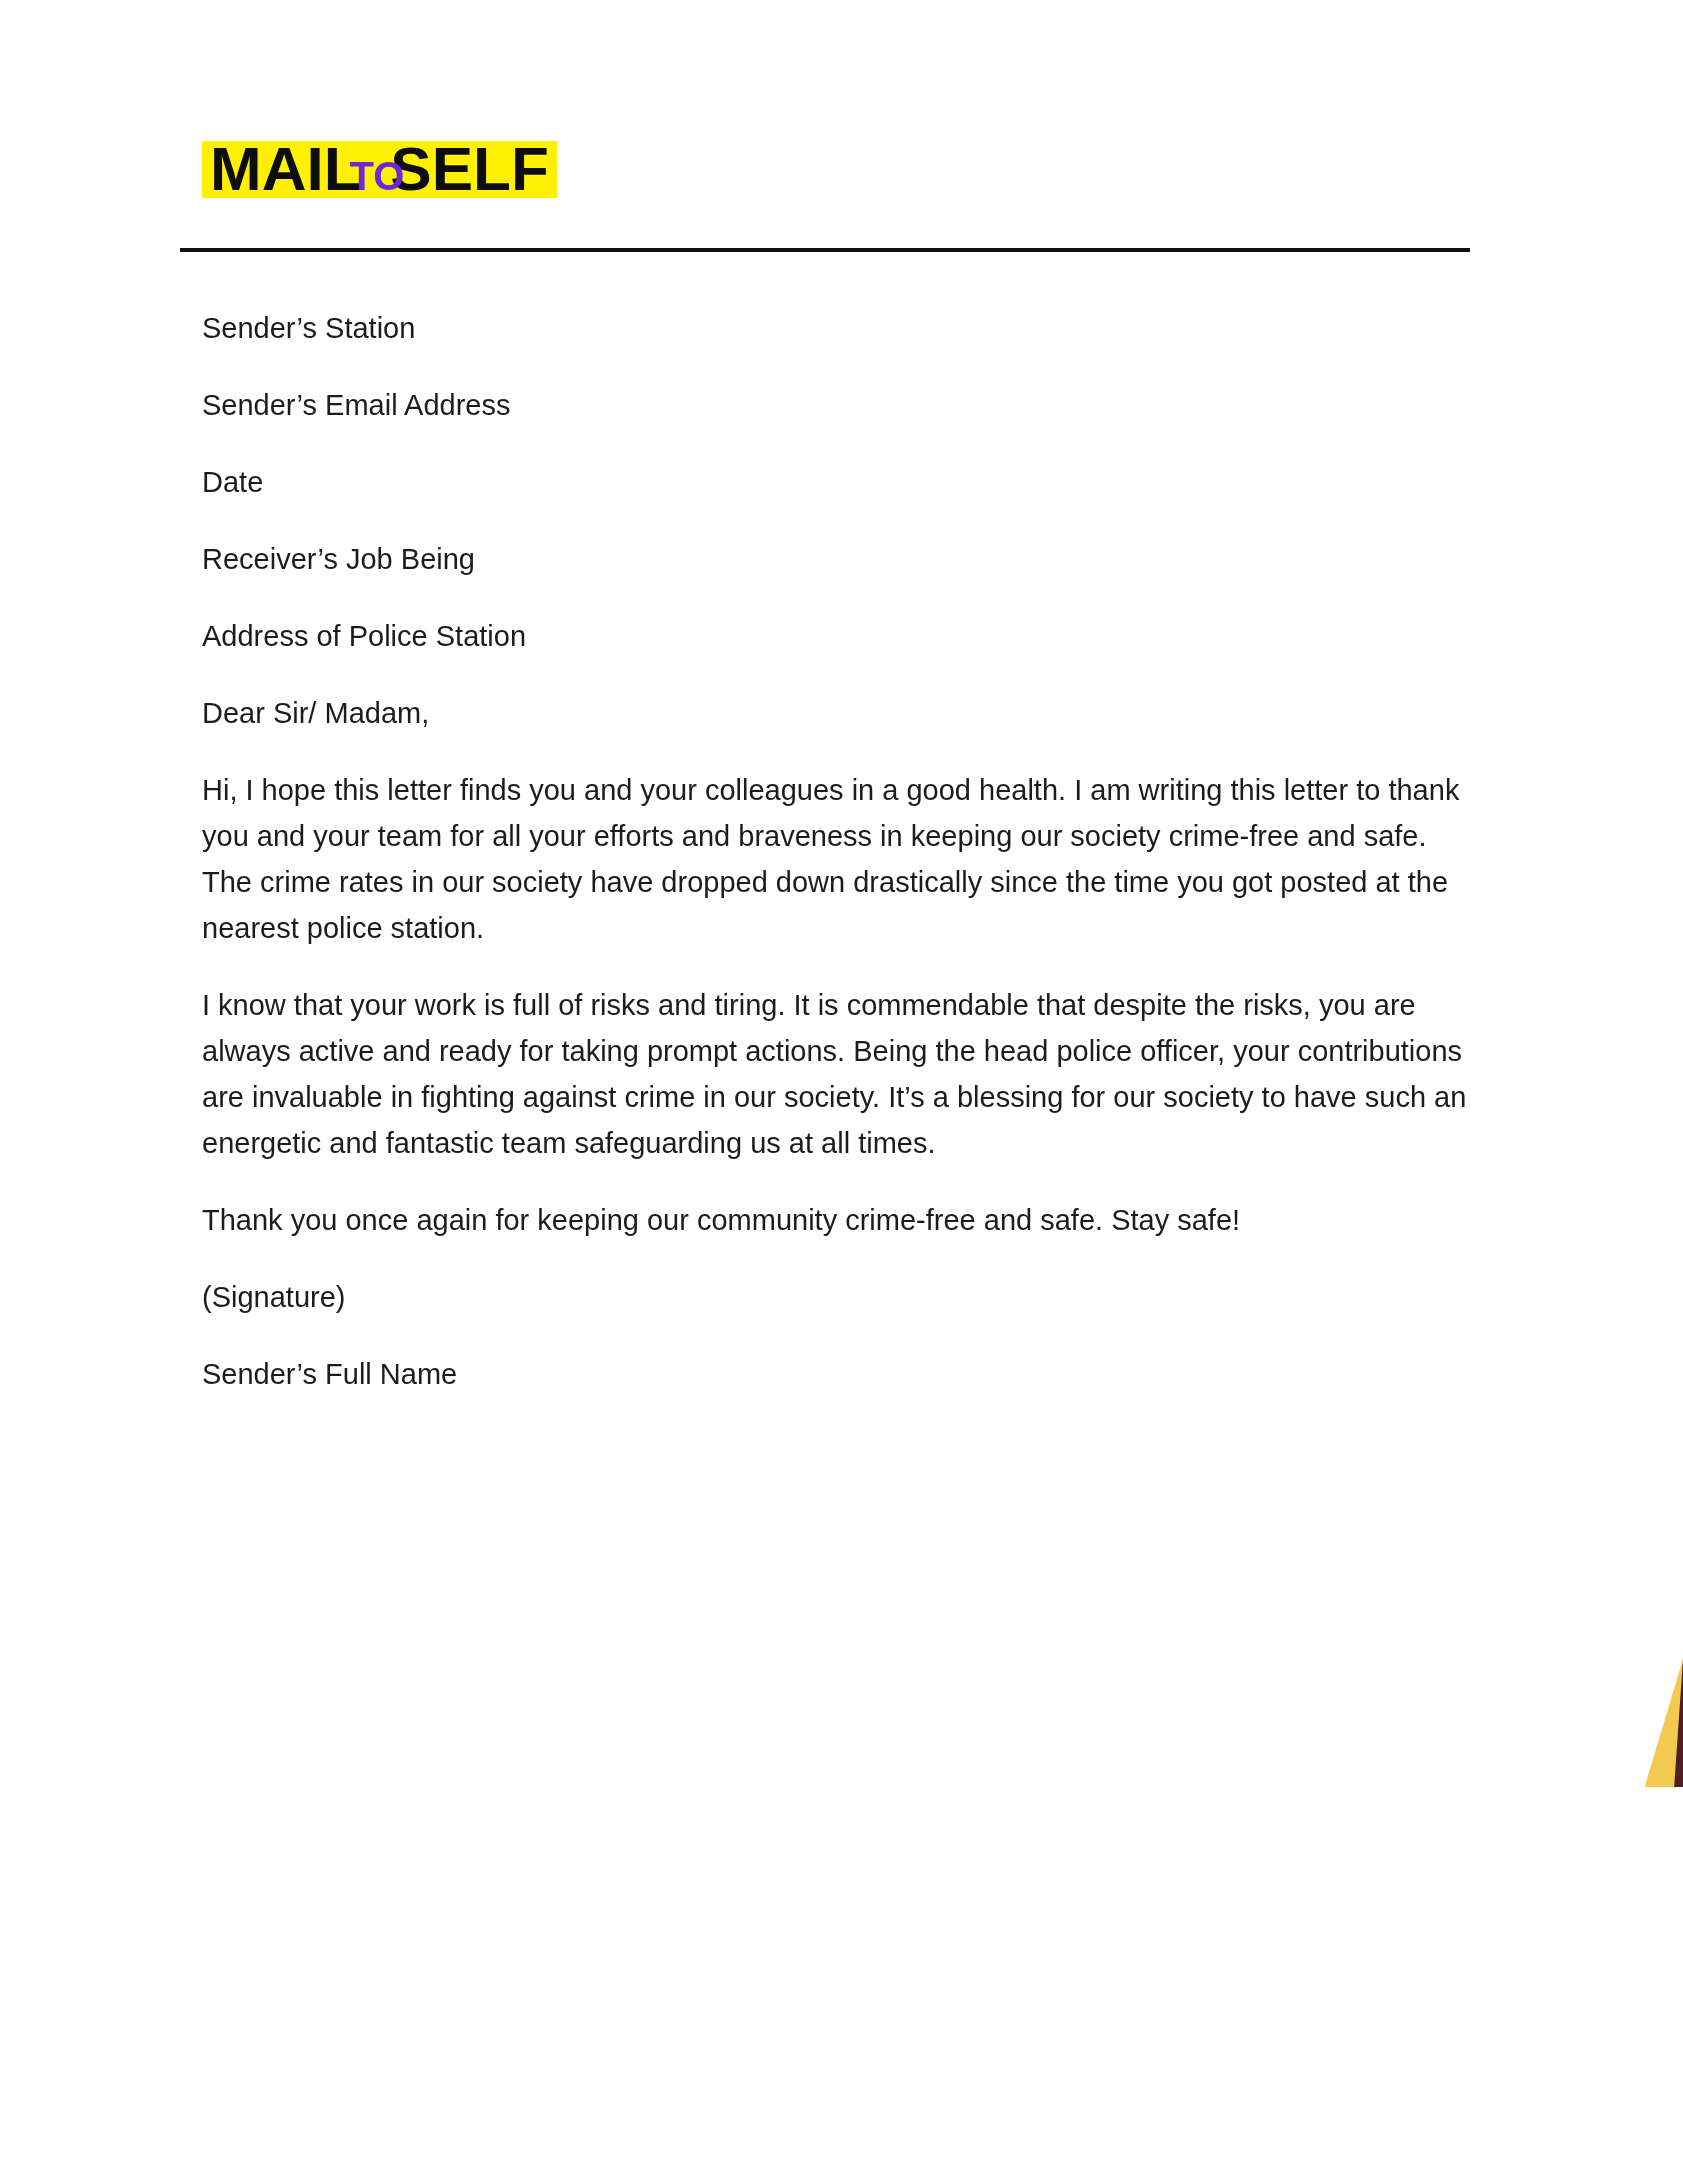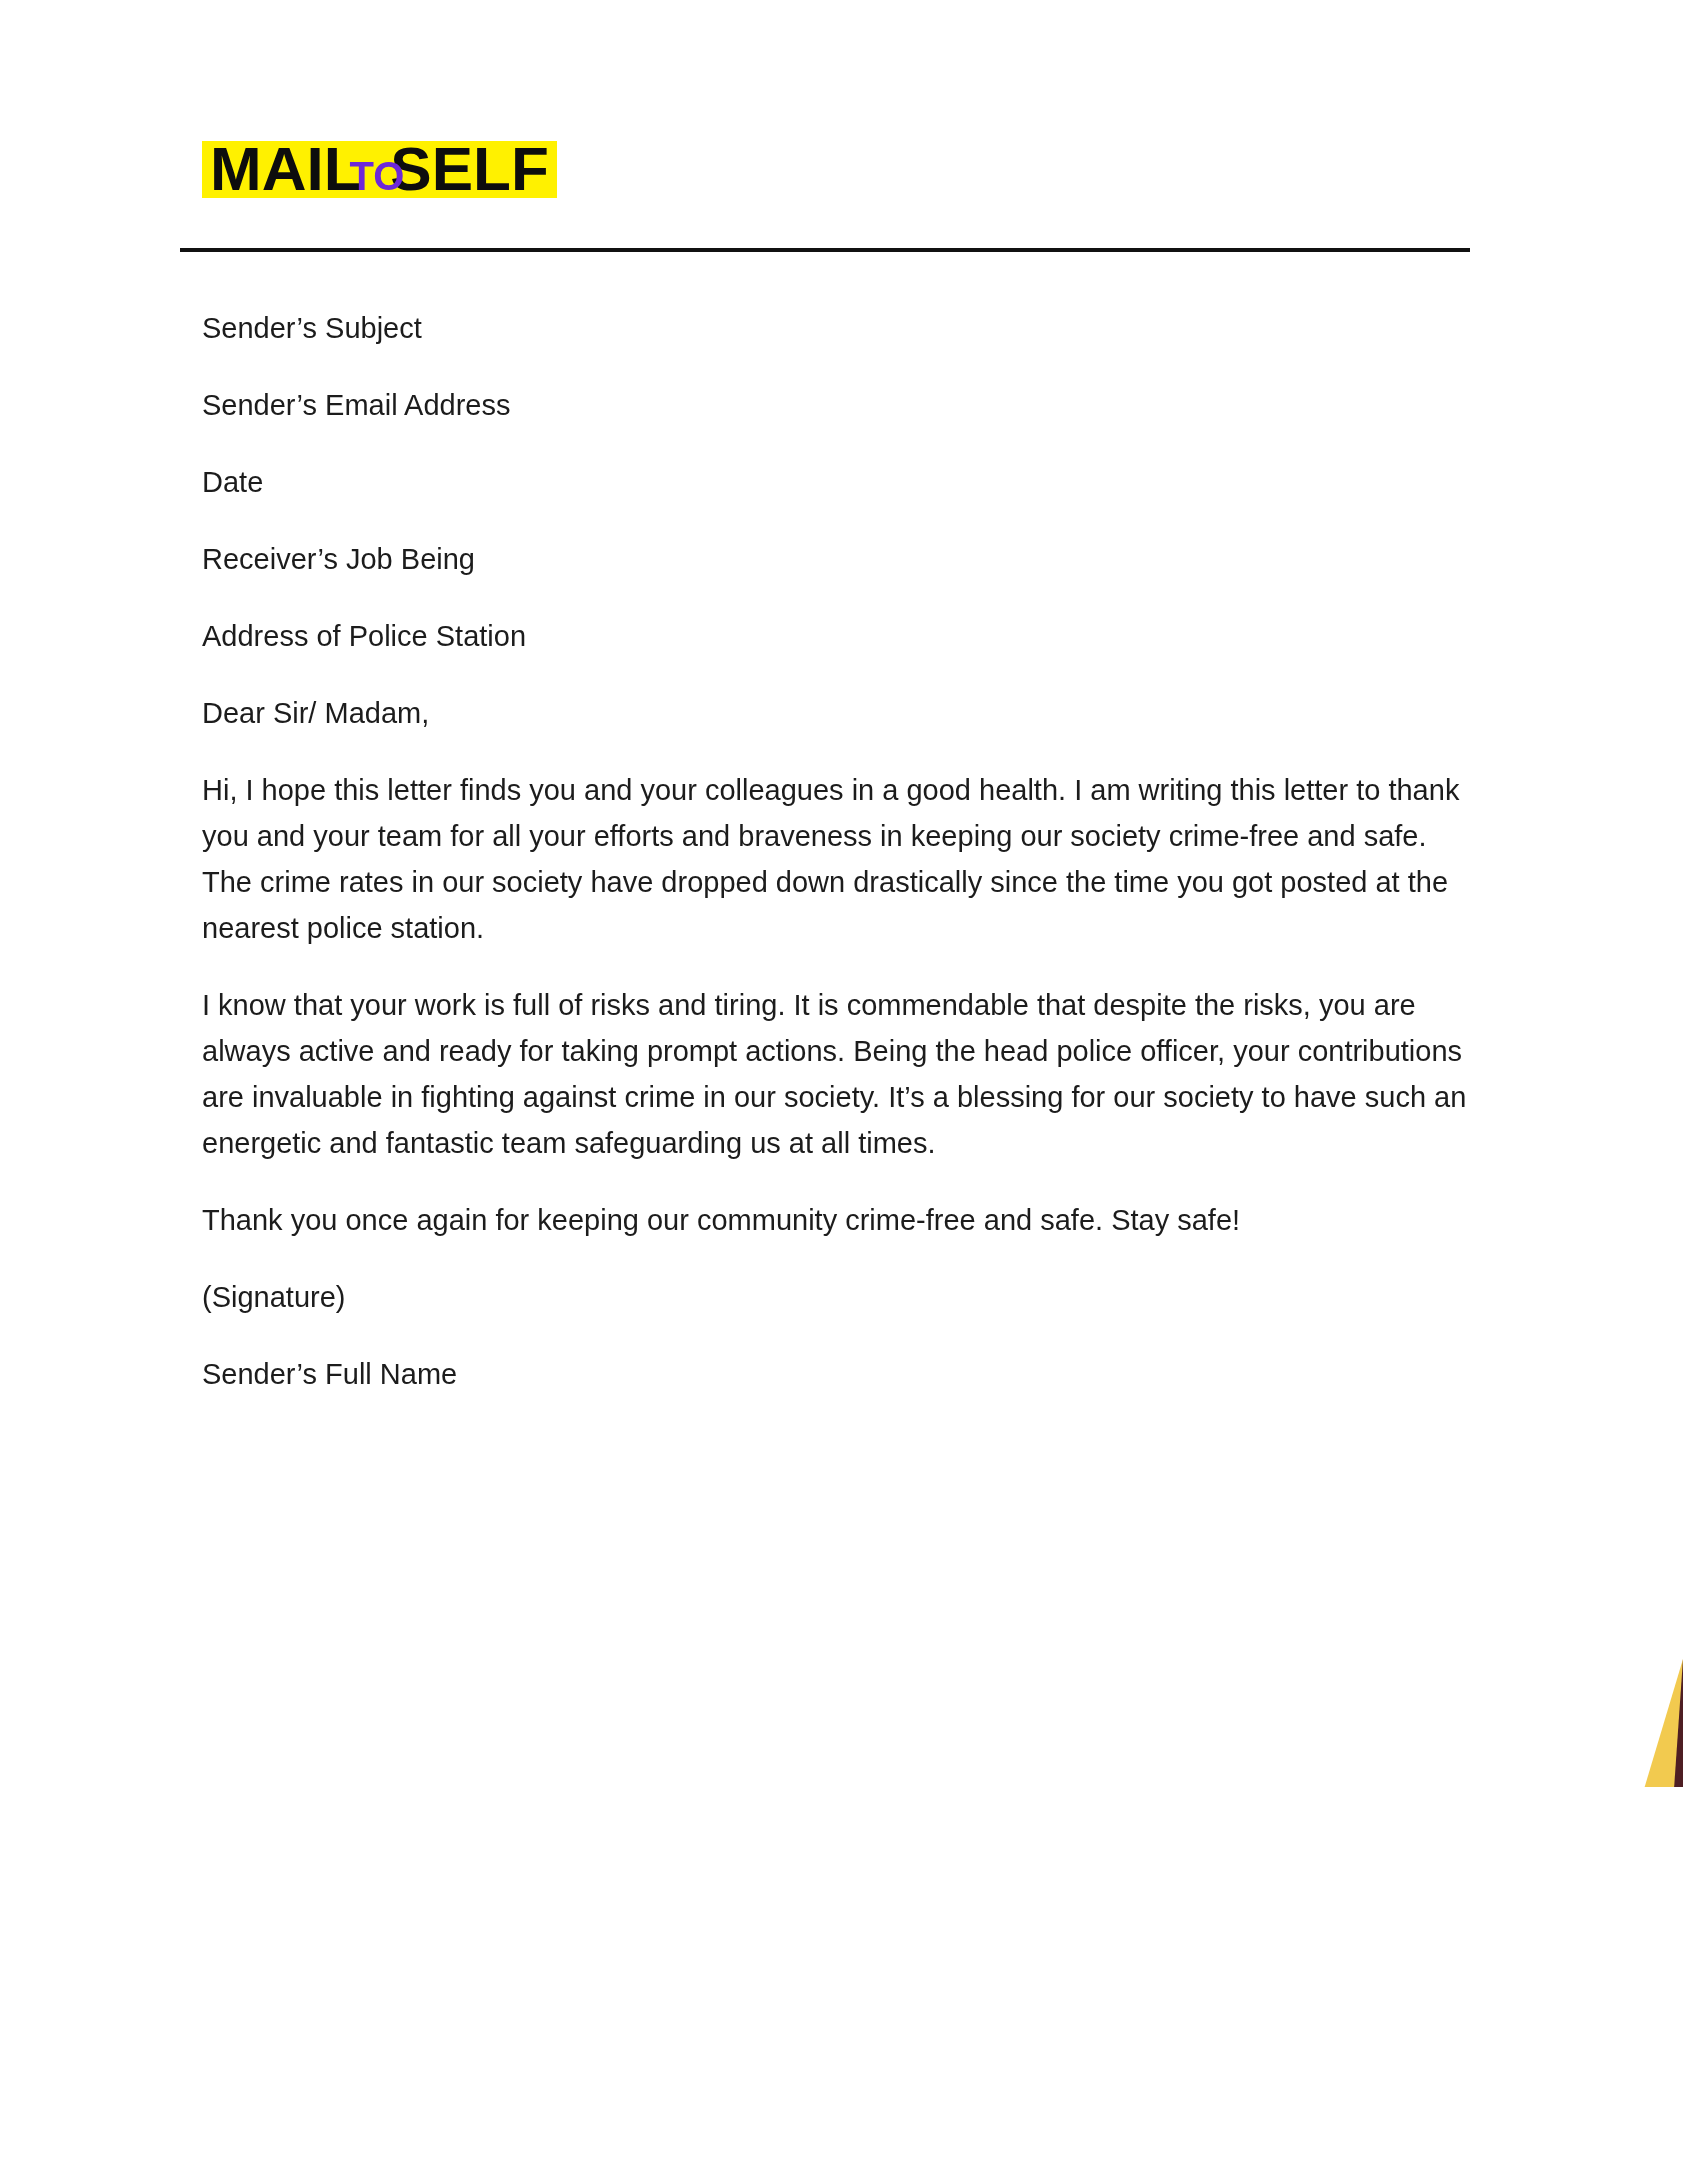--- a/index.html
+++ b/index.html
@@ -77,21 +77,21 @@
 <div class="page">
 
   <div class="logo">
     <span class="black-word">MAIL</span>
     <span class="white-word">TO</span>
     <span class="black-word">SELF</span>
   </div>
 
   <div class="divider"></div>
 
-  <p class="line">Sender’s Subject</p>
+  <p class="line">Sender’s Station</p>
   <p class="line">Sender’s Email Address</p>
   <p class="line">Date</p>
   <p class="line">Receiver’s Job Being</p>
   <p class="line">Address of Police Station</p>
   <p class="line">Dear Sir/ Madam,</p>
 
   <p class="para">Hi, I hope this letter finds you and your colleagues in a good health. I am writing this letter to thank you and your team for all your efforts and braveness in keeping our society crime-free and safe. The crime rates in our society have dropped down drastically since the time you got posted at the nearest police station.</p>
   <p class="para">I know that your work is full of risks and tiring. It is commendable that despite the risks, you are always active and ready for taking prompt actions. Being the head police officer, your contributions are invaluable in fighting against crime in our society. It’s a blessing for our society to have such an energetic and fantastic team safeguarding us at all times.</p>
   <p class="para">Thank you once again for keeping our community crime-free and safe. Stay safe!</p>
 

